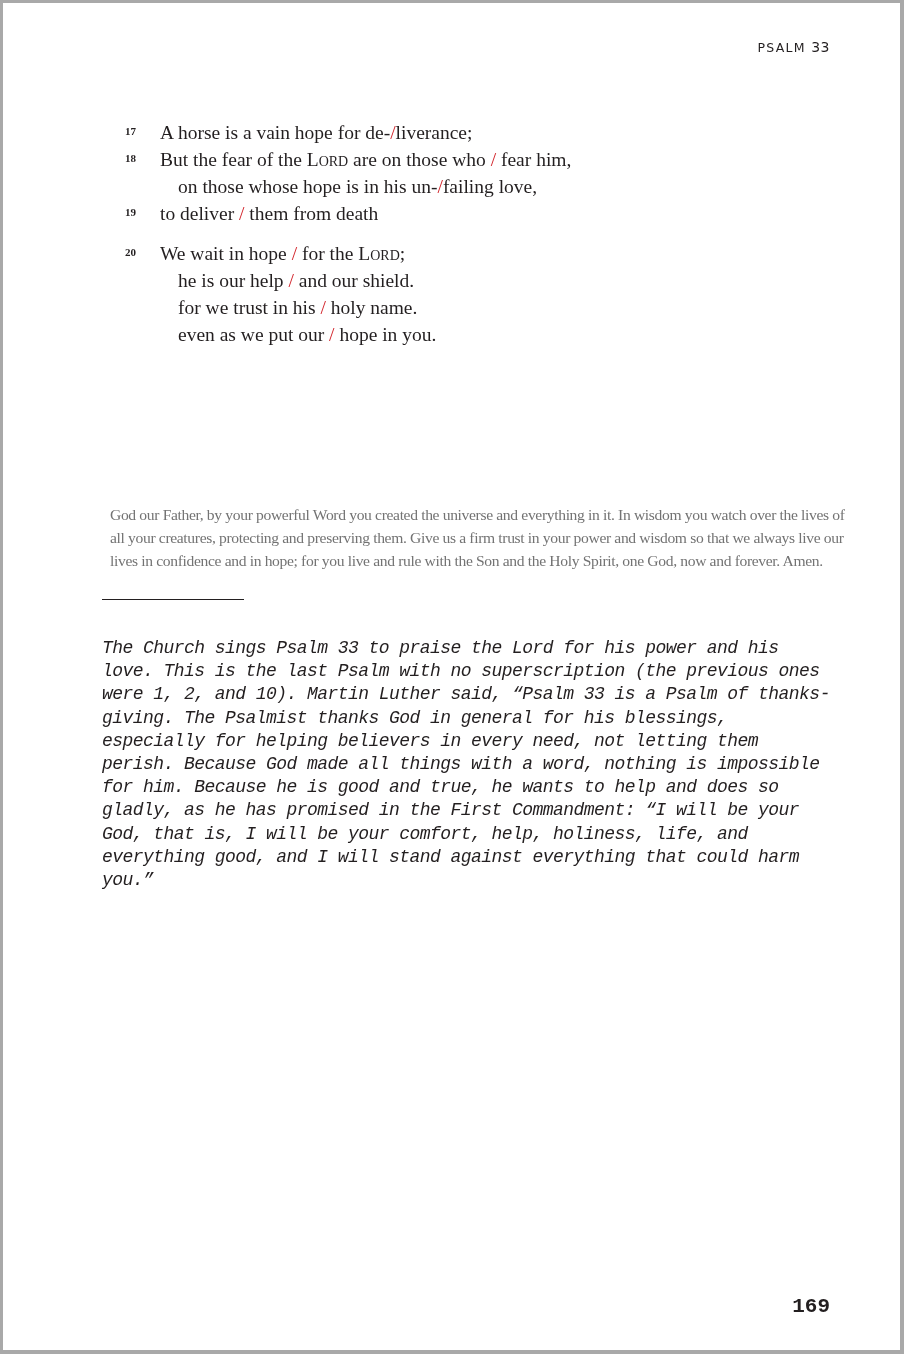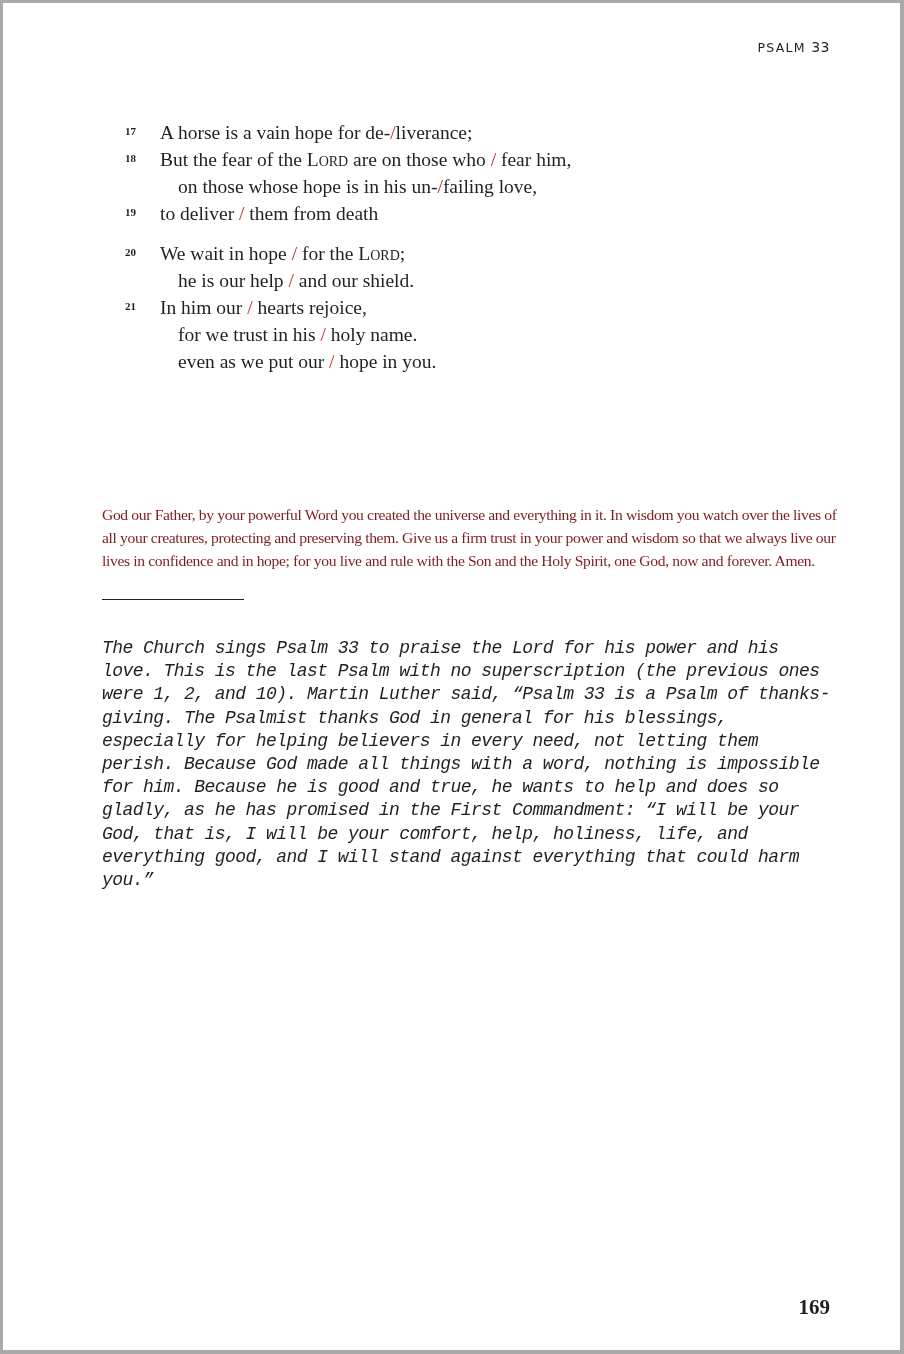--- a/index.html
+++ b/index.html
@@ -49,27 +49,27 @@
       font-weight: bold;
       line-height: 24px;
       color: #231f20;
     }
     .line .text { position: absolute; left: 157px; }
     .line.cont .text { left: 175px; }
     .slash { color: #d2232a; }
     .sc { font-variant: small-caps; }
     .prayer {
       position: absolute;
-      left: 99px; top: 484px;
+      left: 107px; top: 484px;
       width: 740px;
       font-family: "Liberation Serif", serif;
       font-size: 15.6px;
       line-height: 23.2px;
       letter-spacing: -0.35px;
-      color: #7f1d1d;
+      color: #737373;
     }
     .rule {
       position: absolute;
       left: 99px; top: 596px;
       width: 142px; height: 1px;
       background: #231f20;
     }
     .commentary {
       position: absolute;
       left: 99px; top: 616px;
@@ -77,21 +77,21 @@
       font-family: Liberation Mono, monospace;
       font-style: italic;
       font-size: 18px;
       line-height: 23.2px;
       letter-spacing: -0.55px;
       color: #231f20;
     }
     .folio {
       position: absolute;
       right: 70px; top: 1292px;
-      font-family: Liberation Serif, serif;
+      font-family: Liberation Mono, monospace;
       font-weight: bold;
       font-size: 21px;
       color: #231f20;
     }
   </style>
 </head>
 <body>
 
 <div class="page">
 
@@ -126,24 +126,20 @@
     <div class="stanza">
 
       <div class="line">
         <span class="vnum">20</span>
         <span class="text"><span>We wait in hope </span><span class="slash">/</span><span> for the </span><span class="sc">Lord</span><span>;</span></span>
       </div>
       <div class="line cont">
         <span class="text"><span>he is our help </span><span class="slash">/</span><span> and our shield.</span></span>
       </div>
 
-      <div class="line">
-        <span class="vnum">21</span>
-        <span class="text"><span>In him our </span><span class="slash">/</span><span> hearts rejoice,</span></span>
-      </div>
       <div class="line cont">
         <span class="text"><span>for we trust in his </span><span class="slash">/</span><span> holy name.</span></span>
       </div>
 
       <div class="line cont">
         <span class="text"><span>even as we put our </span><span class="slash">/</span><span> hope in you.</span></span>
       </div>
     </div>
   </div>
 

